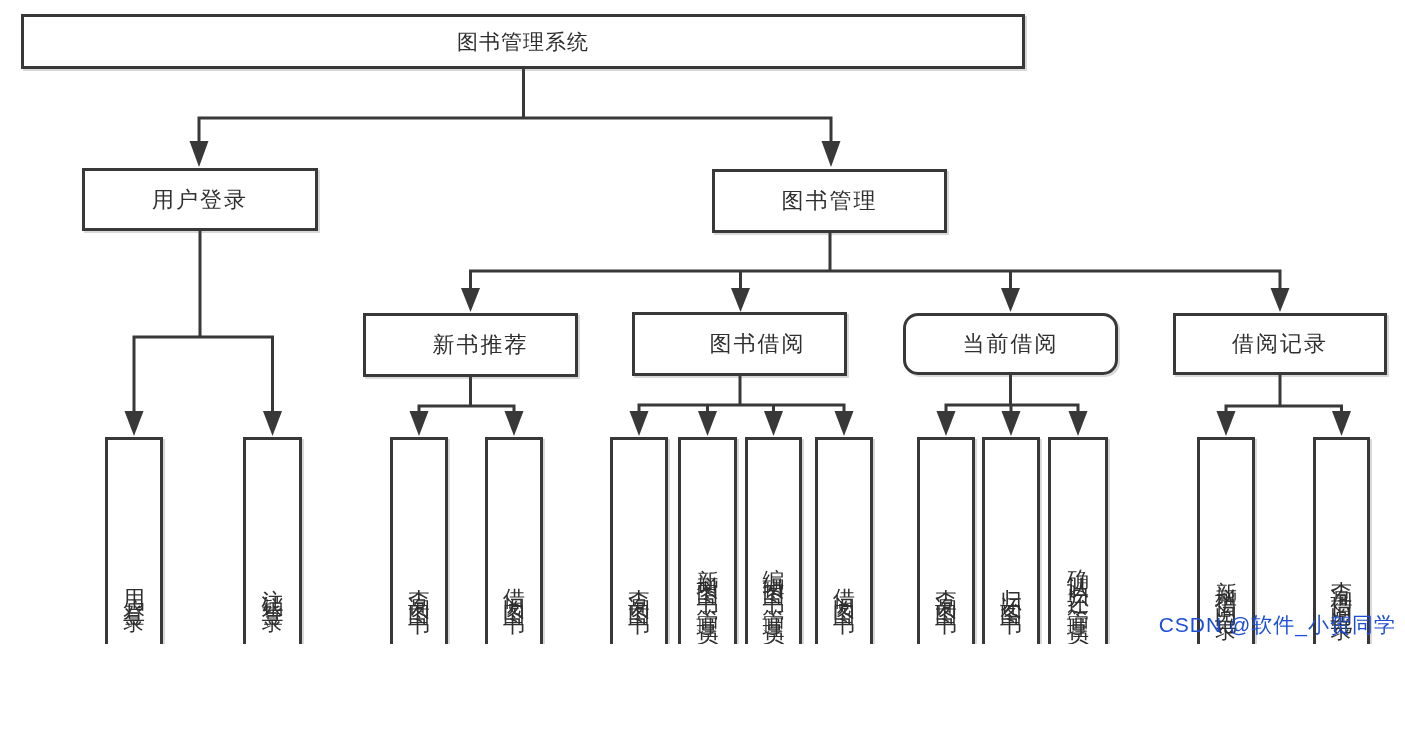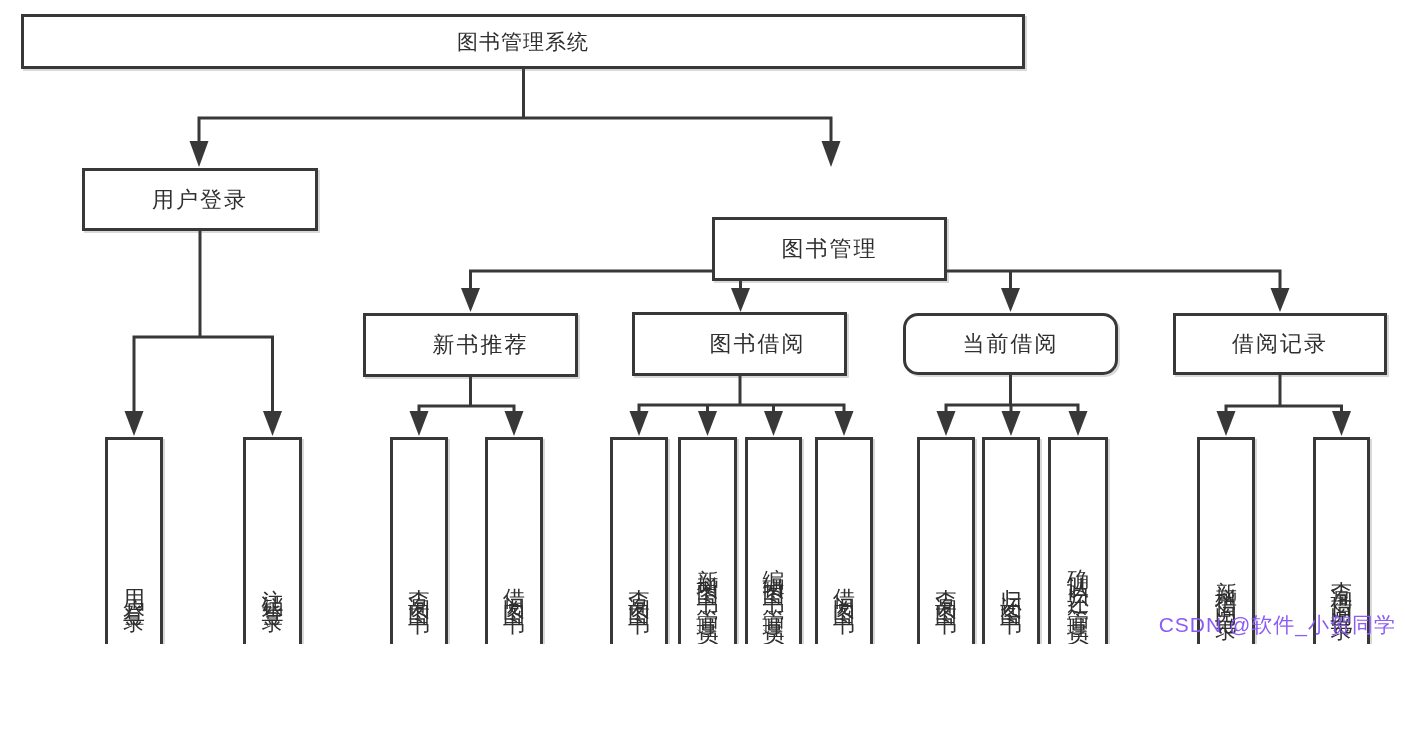--- a/index.html
+++ b/index.html
@@ -50,21 +50,21 @@
     letter-spacing: 8px;
     line-height: 1;
     white-space: nowrap;
   }
   .watermark {
     position: absolute;
     right: 9px;
     bottom: 5px;
     font-size: 21px;
     letter-spacing: 1px;
-    color: #8b5cf6;
+    color: #1d4ed8;
     z-index: 3;
     white-space: nowrap;
   }
 </style>
 </head>
 <body>
 
 <div class="canvas">
 
   <svg class="connectors" width="1405" height="747" viewBox="0 0 1405 747" xmlns="http://www.w3.org/2000/svg">
@@ -126,21 +126,21 @@
     </g>
   </svg>
 
   <div class="node" style="left:21px; top:14px; width:1004px; height:55px;">
     <span class="h-label root-label">图书管理系统</span>
   </div>
 
   <div class="node" style="left:82px; top:168px; width:236px; height:63px;">
     <span class="h-label">用户登录</span>
   </div>
-  <div class="node" style="left:712px; top:169px; width:235px; height:64px;margin-top:48px;">
+  <div class="node" style="left:712px; top:169px; width:235px; height:64px;">
     <span class="h-label">图书管理</span>
   </div>
 
   <div class="node" style="left:363px; top:313px; width:215px; height:64px;padding-left:20px;">
     <span class="h-label">新书推荐</span>
   </div>
   <div class="node" style="left:632px; top:312px; width:215px; height:64px;padding-left:36px;">
     <span class="h-label">图书借阅</span>
   </div>
   <div class="node" style="left:903px; top:313px; width:215px; height:62px;border-radius:15px;">

